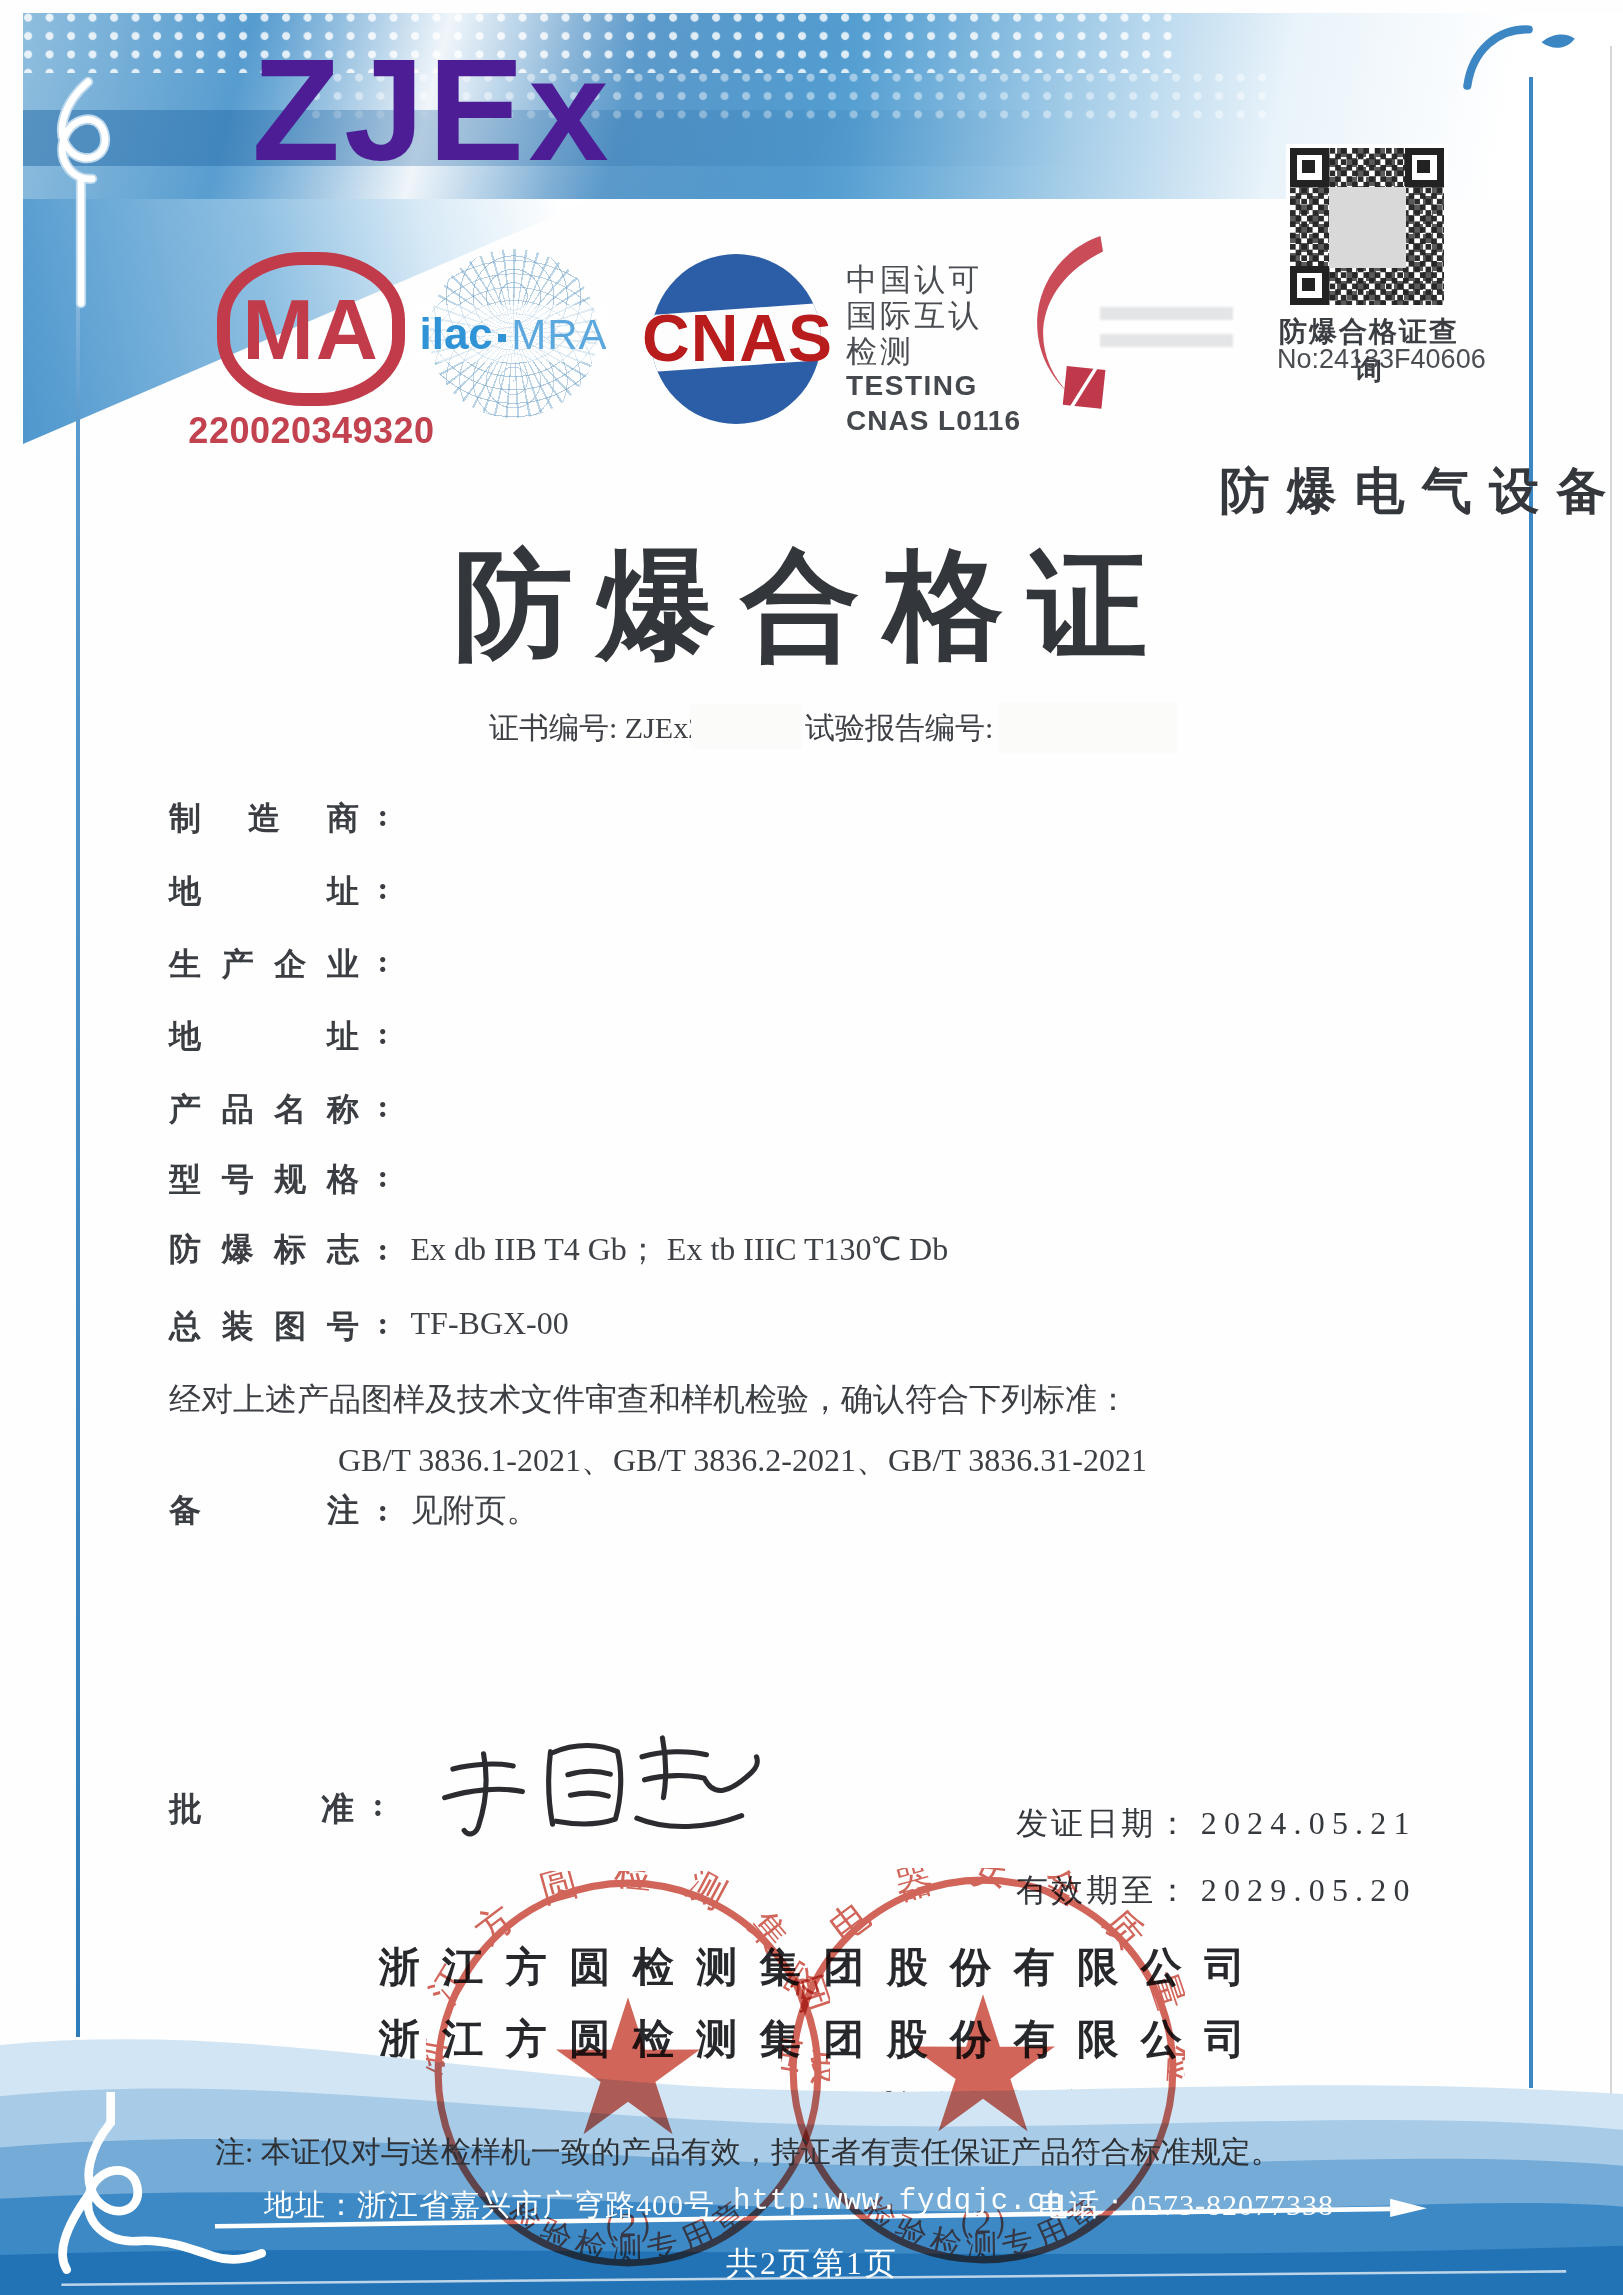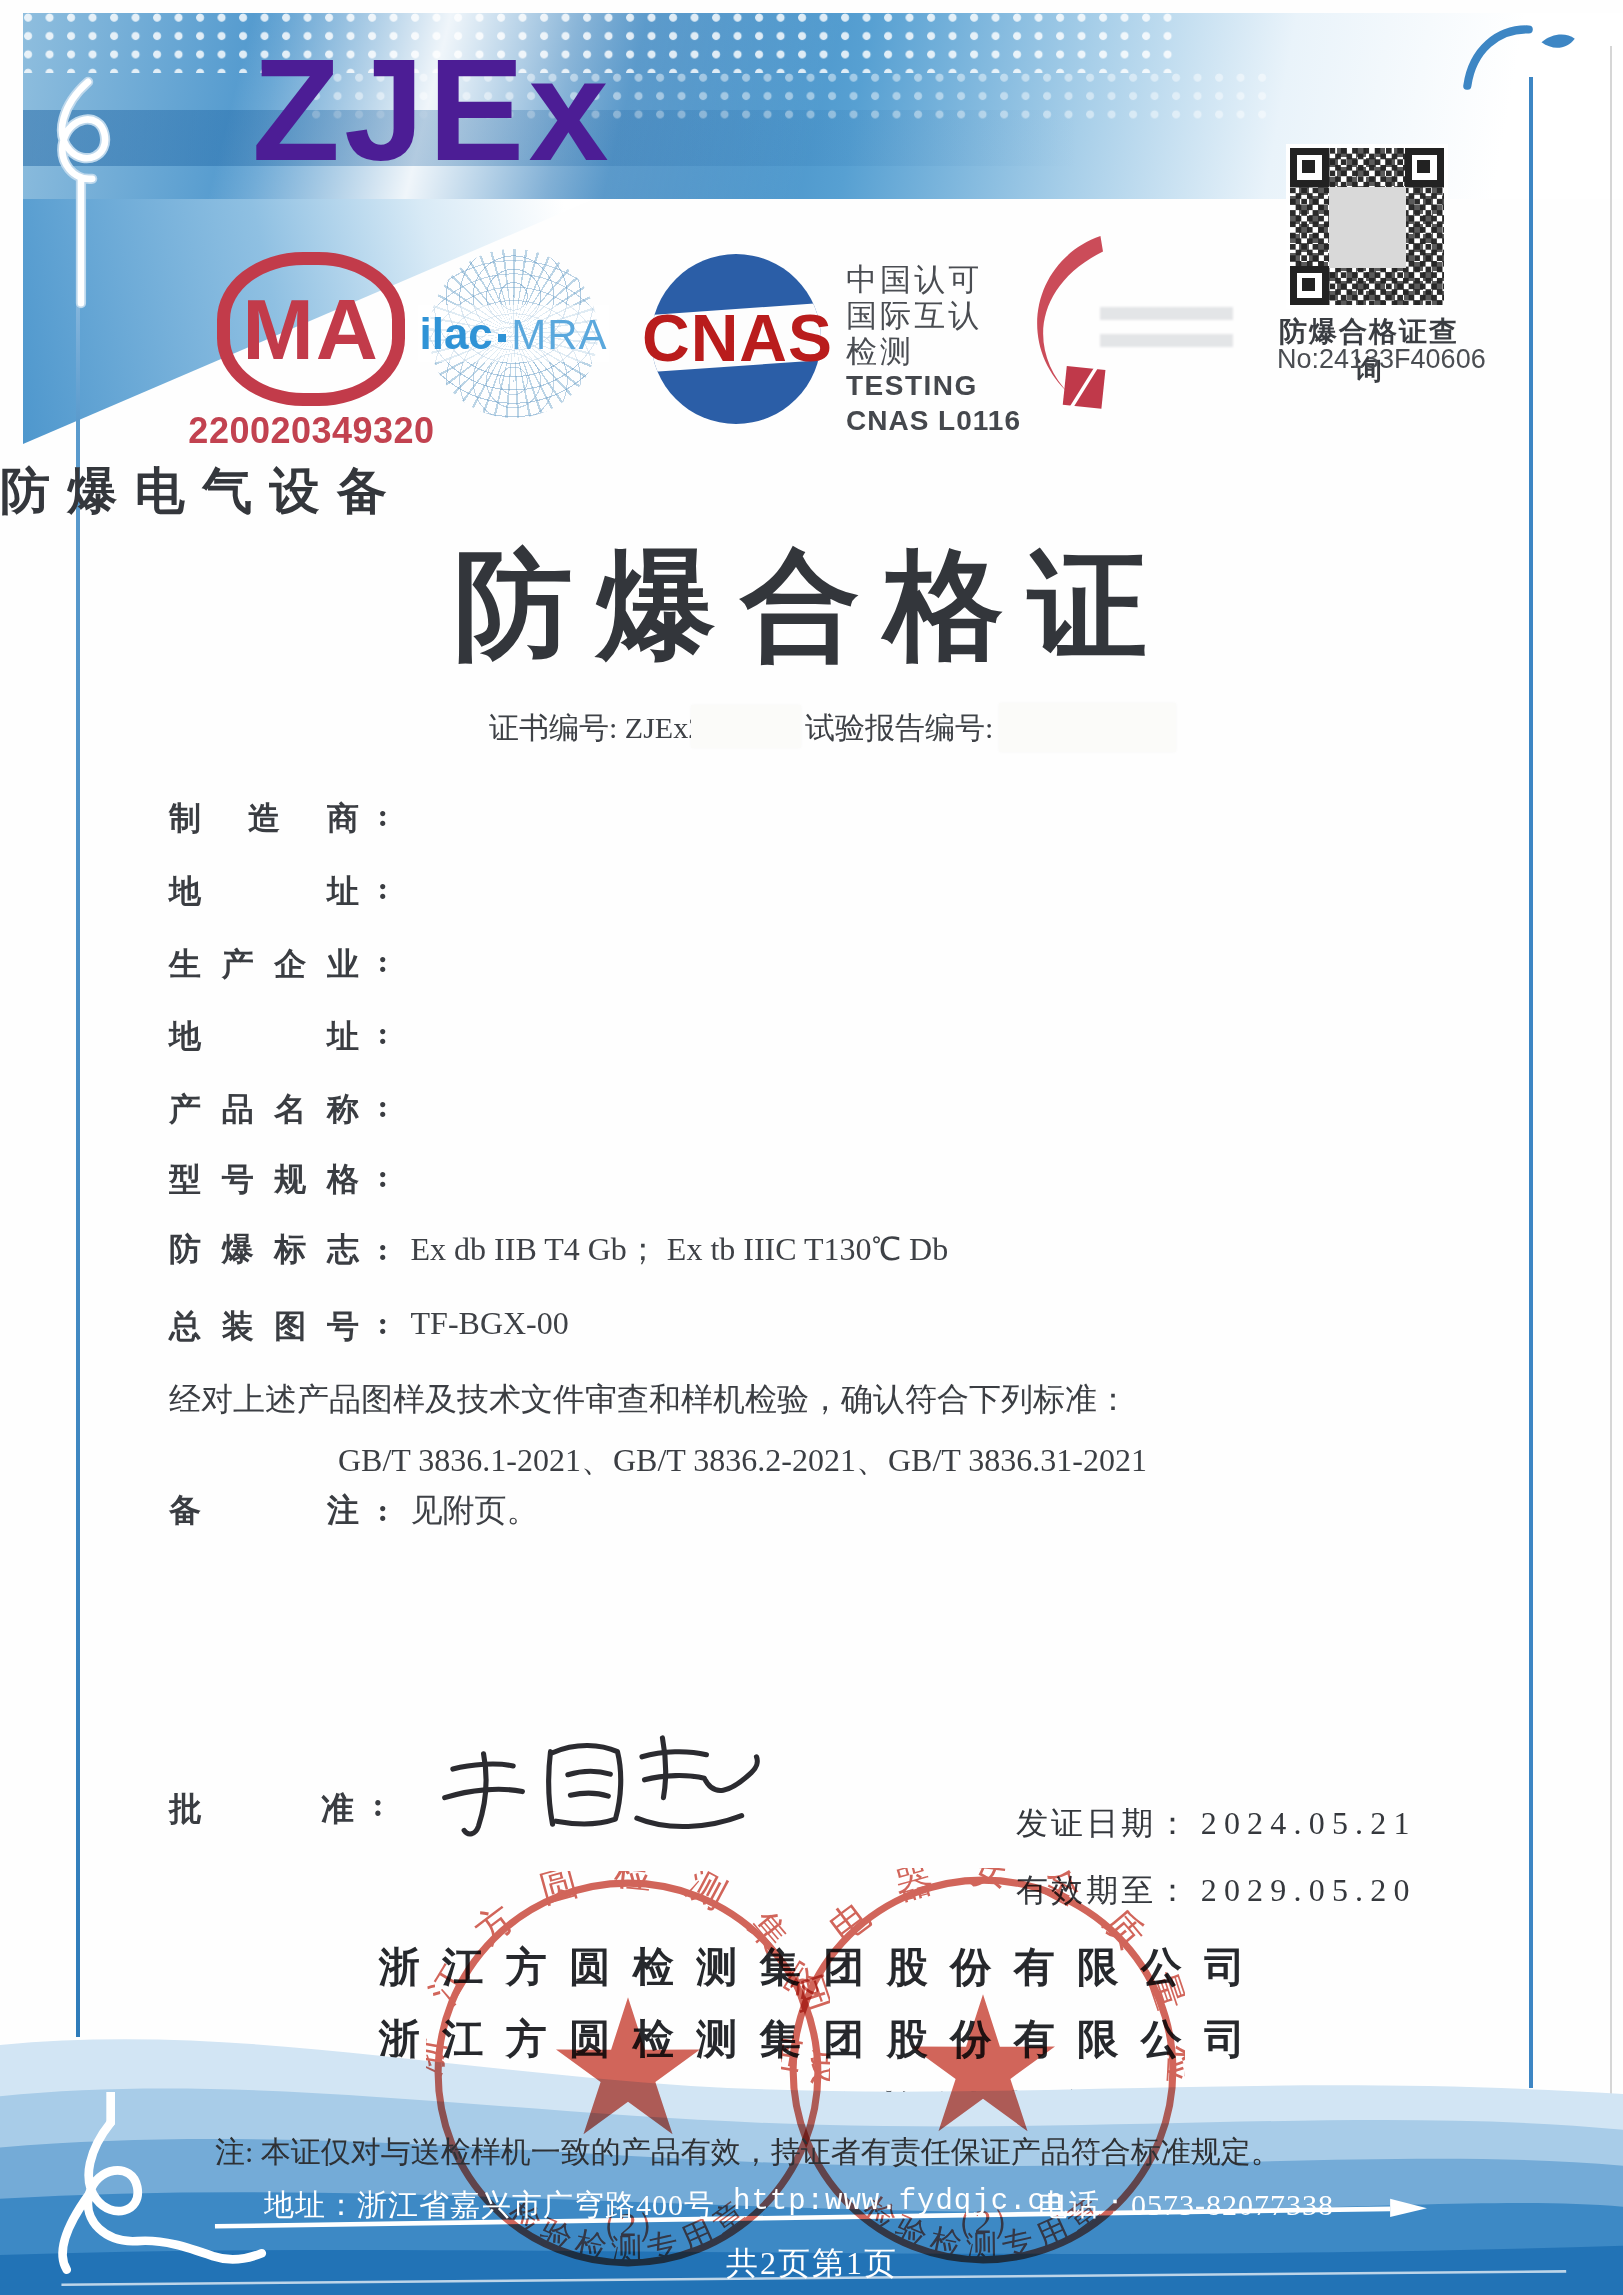--- a/index.html
+++ b/index.html
@@ -74,21 +74,21 @@
     background-size:19px 19px;opacity:.75;}
   .finder{position:absolute;width:39px;height:39px;border:7.7px solid #222;box-sizing:border-box;background:#fff;}
   .finder::after{content:"";position:absolute;left:5.1px;top:5.1px;width:13.3px;height:13.3px;background:#222;}
   .qr-redact{position:absolute;left:43px;top:43px;width:77px;height:81px;background:#d9d9d9;}
   .qr-caption{position:absolute;left:1277px;top:313px;width:184px;text-align:center;
     font-weight:700;font-size:28px;color:#3a3d42;letter-spacing:2px;font-family:Liberation Serif, serif;}
   .qr-number{position:absolute;left:1277px;top:344px;width:184px;text-align:center;
     font-family:"Liberation Sans",sans-serif;font-size:27px;color:#4a4d52;}
 
   
-  .subtitle{position:absolute;left:0;top:458px;width:1624px;text-align:left;
+  .subtitle{position:absolute;left:0;top:458px;width:1624px;text-align:right;
     font-weight:700;font-size:50px;color:#34373c;letter-spacing:17.4px;}
   .main-title{position:absolute;left:31px;top:526px;width:1563px;text-align:center;
     font-weight:700;font-size:119px;color:#33363b;letter-spacing:24.6px;}
 
   .cert-line{position:absolute;left:0;top:708px;width:1624px;font-size:30px;color:#3e4146;}
   .cert-no{position:absolute;left:489px;}
   .report-no{position:absolute;left:805px;}
   .redact{position:absolute;background:#fbfbf9;box-shadow:0 0 3.1px rgba(0,0,0,.03);}
 
   

